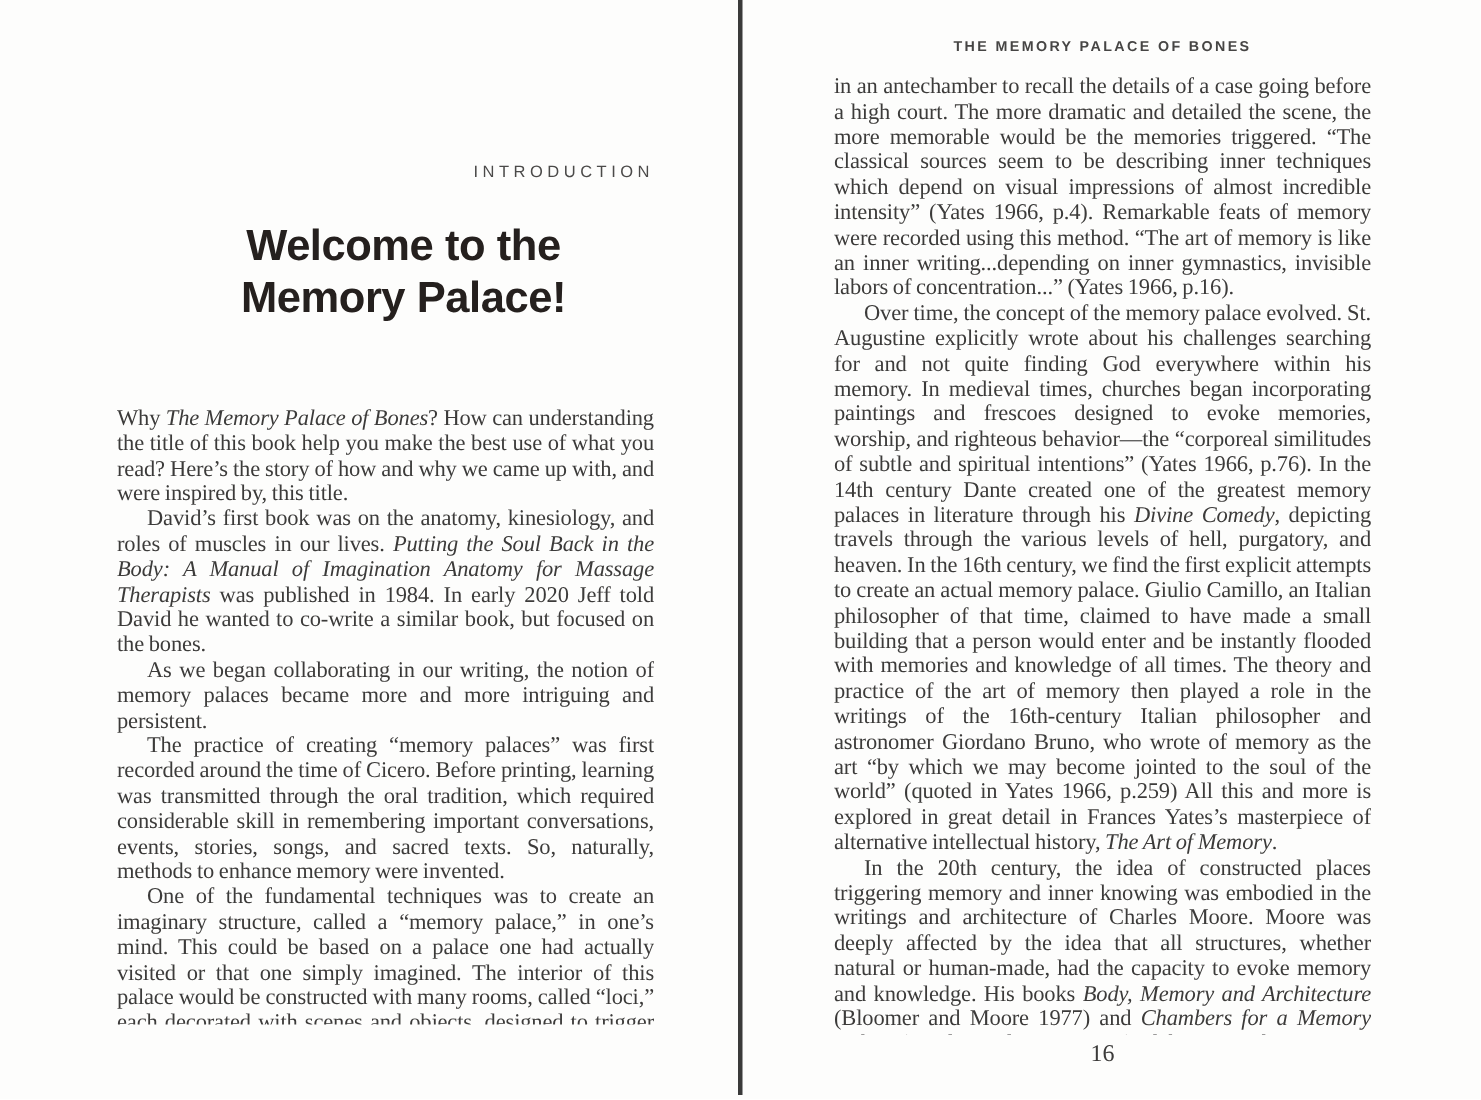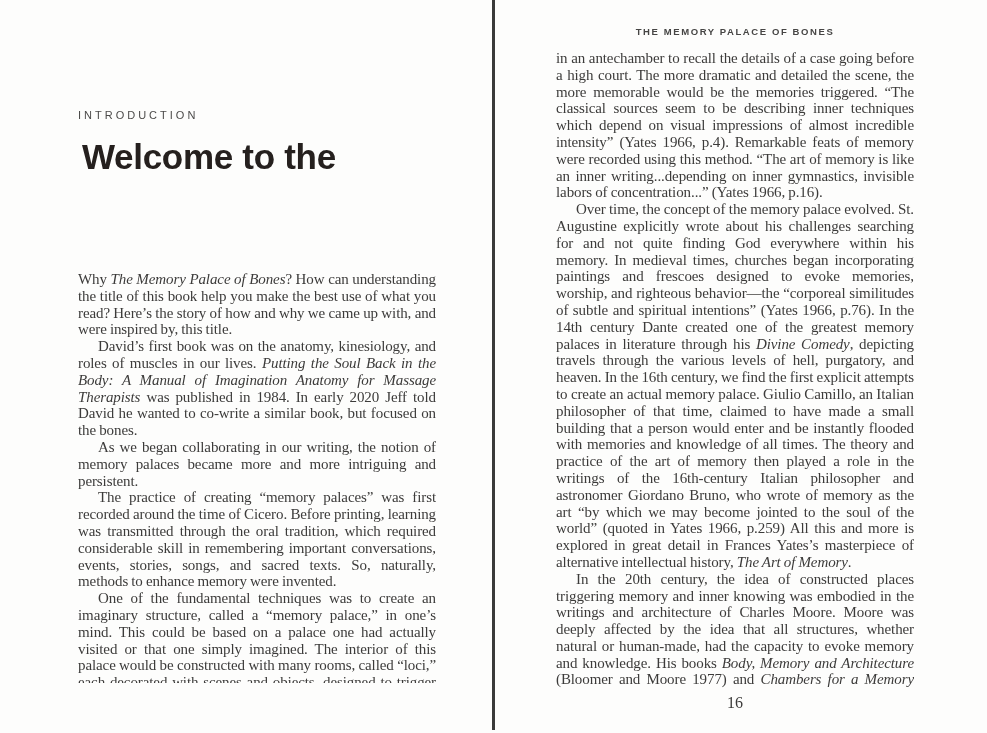--- a/index.html
+++ b/index.html
@@ -22,32 +22,33 @@
     position:absolute;left:492px;top:0;
     width:3px;height:730px;
     background:var(--divider);
   }
   .page{position:absolute;top:0;height:634px;width:358px;}
   .page-left{left:78px;}
   .page-right{left:556px;}
 
   .kicker{
     position:absolute;top:109px;left:0;width:100%;
-    text-align:left;
+    text-align:right;
     font-family:"Liberation Sans", sans-serif;
     font-size:11px;font-weight:500;
     letter-spacing:3px;
     color:var(--kicker-text);
   }
   .chapter-title{
     position:absolute;top:135px;left:0;width:100%;
-    margin:4px;
+    margin:12px;
+    text-align:center;
     font-family:"Liberation Sans", sans-serif;
     font-weight:700;
-    font-size:35px;line-height:35px;
+    font-size:29px;line-height:35px;
     letter-spacing:-0.3px;
     color:var(--title-text);
   }
   .title-line{display:block;}
 
   .running-header{
     position:absolute;top:26px;left:0;width:100%;
     text-align:center;
     font-family:"Liberation Sans", sans-serif;
     font-size:9.5px;font-weight:700;
@@ -83,20 +84,21 @@
 </style>
 </head>
 <body>
 
 <div class="spread">
 
   <div class="page page-left">
     <div class="kicker">INTRODUCTION</div>
     <h1 class="chapter-title">
         <span class="title-line">Welcome to the</span>
+        <span class="title-line">Memory Palace!</span>
       </h1>
     <div class="page-body body-left">
         <p class="body-para"><span>Why </span><em>The Memory Palace of Bones</em><span>? How can understanding the title of this book help you make the best use of what you read? Here’s the story of how and why we came up with, and were inspired by, this title.</span></p>
         <p class="body-para indent"><span>David’s first book was on the anatomy, kinesiology, and roles of muscles in our lives. </span><em>Putting the Soul Back in the Body: A Manual of Imagination Anatomy for Massage Therapists</em><span> was published in 1984. In early 2020 Jeff told David he wanted to co-write a similar book, but focused on the bones.</span></p>
         <p class="body-para indent"><span>As we began collaborating in our writing, the notion of memory palaces became more and more intriguing and persistent.</span></p>
         <p class="body-para indent"><span>The practice of creating “memory palaces” was first recorded around the time of Cicero. Before printing, learning was transmitted through the oral tradition, which required considerable skill in remembering important conversations, events, stories, songs, and sacred texts. So, naturally, methods to enhance memory were invented.</span></p>
         <p class="body-para indent"><span>One of the fundamental techniques was to create an imaginary structure, called a “memory palace,” in one’s mind. This could be based on a palace one had actually visited or that one simply imagined. The interior of this palace would be constructed with many rooms, called “loci,” each decorated with scenes and objects, designed to trigger certain memories. It could be a dramatic scene</span></p>
       </div>
   </div>
 

